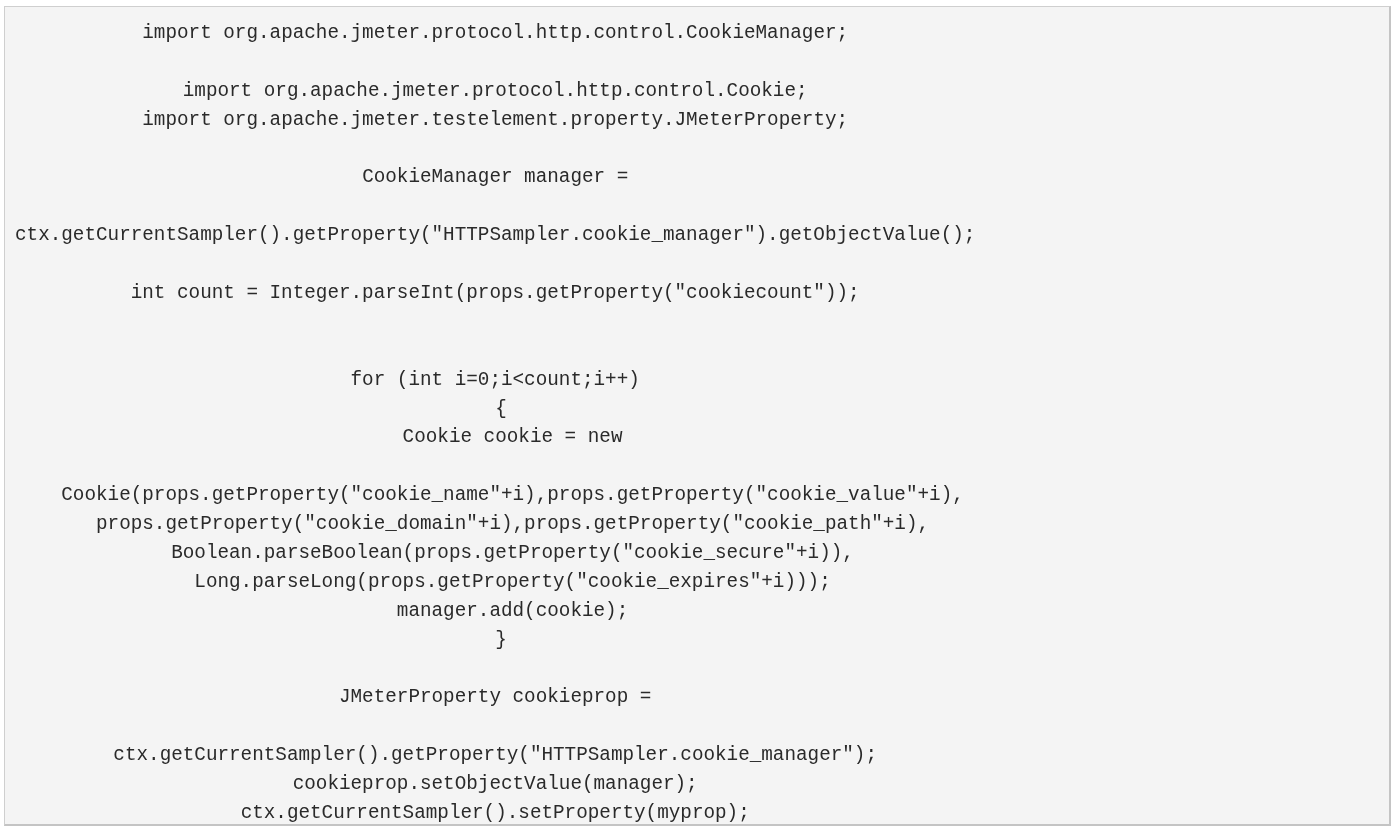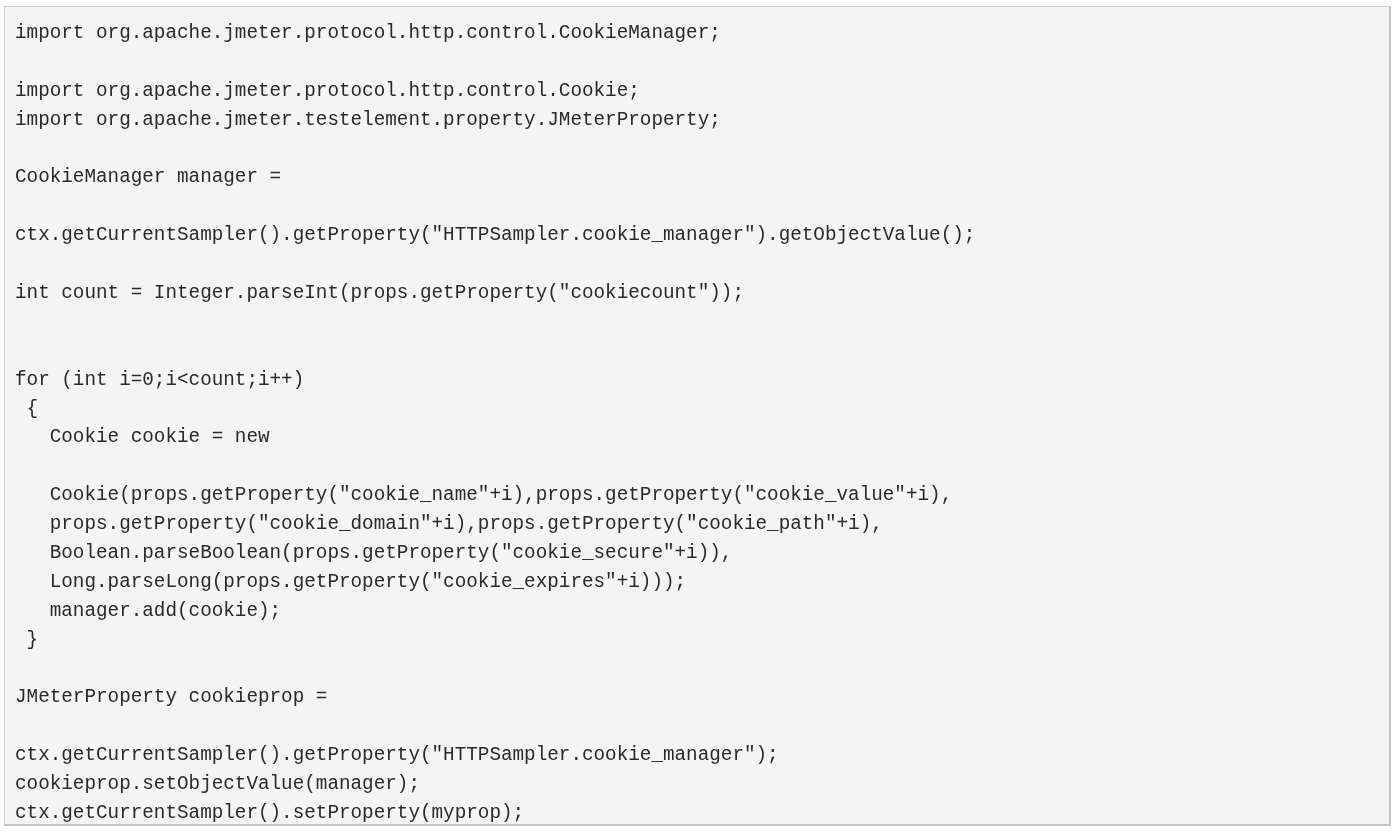--- a/index.html
+++ b/index.html
@@ -29,20 +29,21 @@
       margin: 0;
       font-family: "Liberation Mono", "DejaVu Sans Mono", monospace;
       font-size: 19.3px;
       line-height: 28.9px;
       color: #2a2a2a;
       white-space: pre;
     }
     .code-line {
       display: block;
       height: 28.9px;
+      text-align: center;
     }
   </style>
 </head>
 <body>
 
 <div class="code-block">
   <pre class="code-lines"><span class="code-line">import org.apache.jmeter.protocol.http.control.CookieManager;</span><span class="code-line"></span><span class="code-line">import org.apache.jmeter.protocol.http.control.Cookie;</span><span class="code-line">import org.apache.jmeter.testelement.property.JMeterProperty;</span><span class="code-line"></span><span class="code-line">CookieManager manager =</span><span class="code-line"></span><span class="code-line">ctx.getCurrentSampler().getProperty("HTTPSampler.cookie_manager").getObjectValue();</span><span class="code-line"></span><span class="code-line">int count = Integer.parseInt(props.getProperty("cookiecount"));</span><span class="code-line"></span><span class="code-line"></span><span class="code-line">for (int i=0;i&lt;count;i++)</span><span class="code-line"> {</span><span class="code-line">   Cookie cookie = new</span><span class="code-line"></span><span class="code-line">   Cookie(props.getProperty("cookie_name"+i),props.getProperty("cookie_value"+i),</span><span class="code-line">   props.getProperty("cookie_domain"+i),props.getProperty("cookie_path"+i),</span><span class="code-line">   Boolean.parseBoolean(props.getProperty("cookie_secure"+i)),</span><span class="code-line">   Long.parseLong(props.getProperty("cookie_expires"+i)));</span><span class="code-line">   manager.add(cookie);</span><span class="code-line"> }</span><span class="code-line"></span><span class="code-line">JMeterProperty cookieprop =</span><span class="code-line"></span><span class="code-line">ctx.getCurrentSampler().getProperty("HTTPSampler.cookie_manager");</span><span class="code-line">cookieprop.setObjectValue(manager);</span><span class="code-line">ctx.getCurrentSampler().setProperty(myprop);</span></pre>
 </div>
 
 </body></html>

